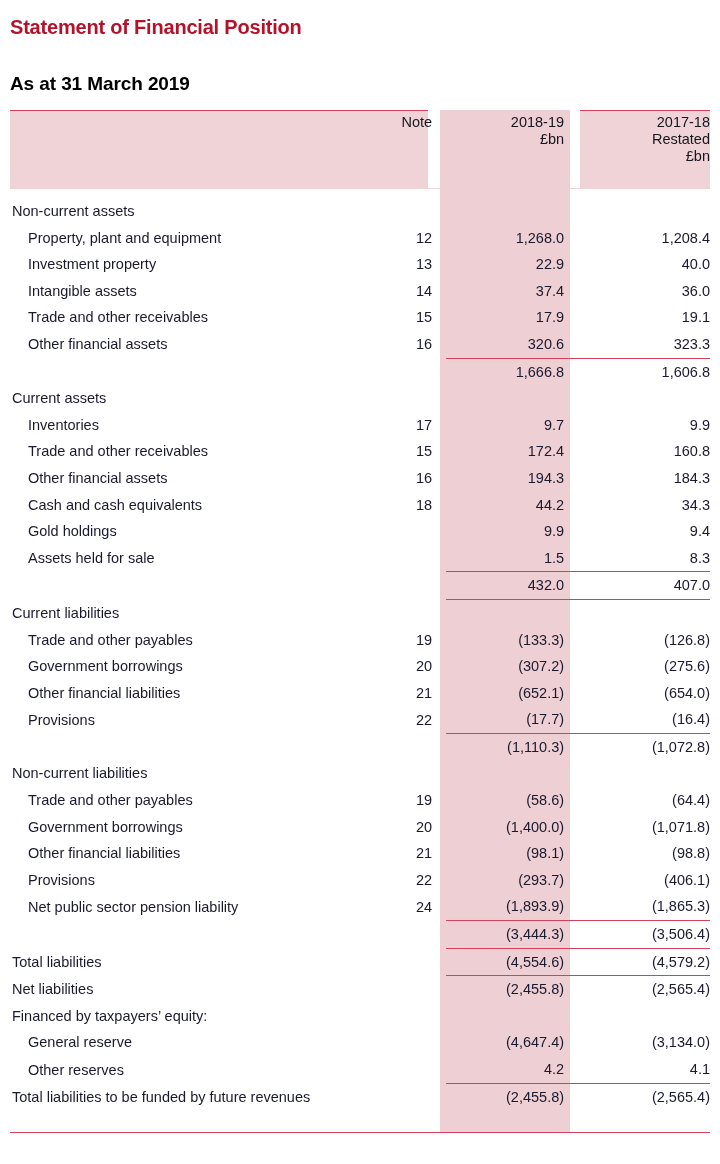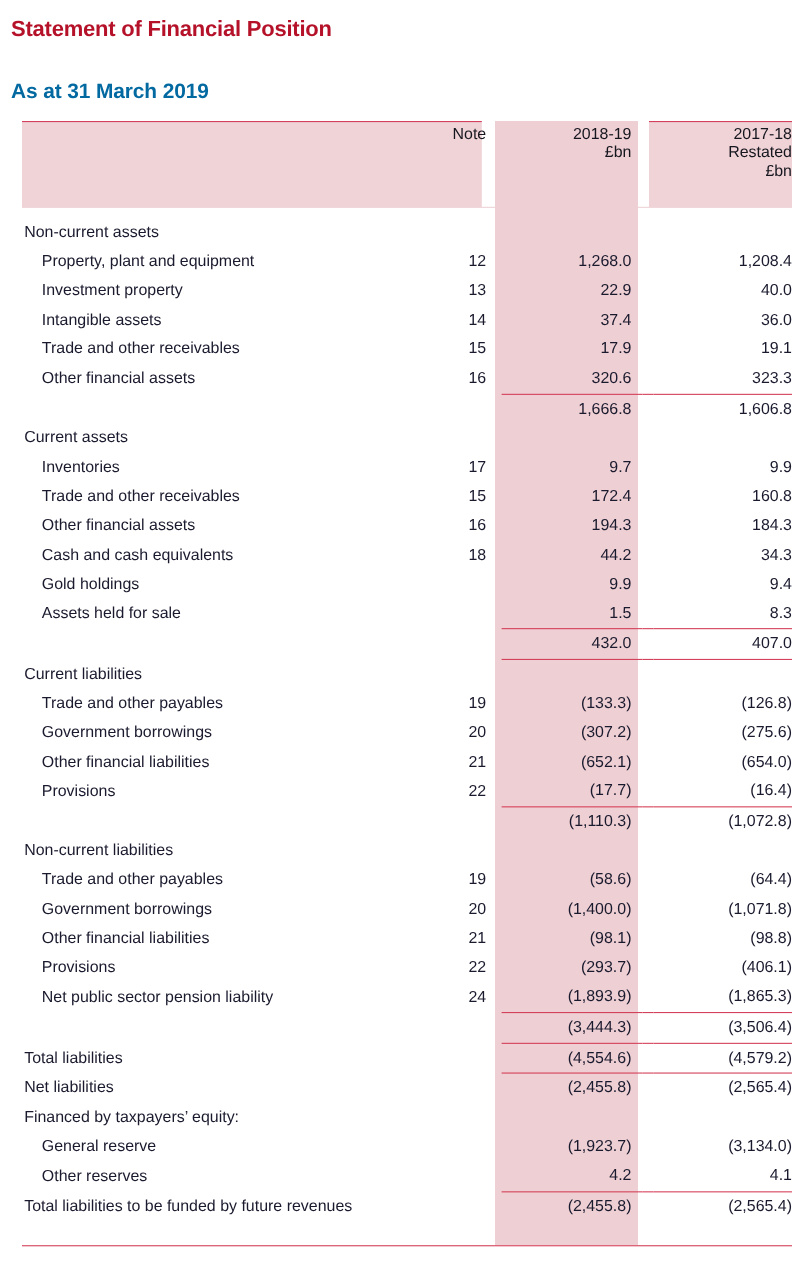--- a/index.html
+++ b/index.html
@@ -26,29 +26,29 @@
     color: #b5122a;
     letter-spacing: -0.2px;
     white-space: nowrap;
   }
   .page-subtitle {
     position: absolute;
     left: 10px;
     top: 73px;
     font-size: 19px;
     font-weight: bold;
-    color: #0369a1;
+    color: #000000;
     letter-spacing: -0.1px;
     white-space: nowrap;
   }
 
   
   .table-wrap {
     position: absolute;
-    left: 20px;
+    left: 10px;
     top: 110px;
     width: 700px;
   }
 
   
   .highlight-band {
     position: absolute;
     left: 430px;      
     top: 0;
     width: 130px;
@@ -424,21 +424,21 @@
           <td class="c-note"></td>
           <td></td>
           <td class="c-cur"></td>
           <td></td>
           <td class="c-prev"></td>
         </tr>
         <tr class="datarow">
           <td class="lbl-item">General reserve</td>
           <td class="c-note"></td>
           <td></td>
-          <td class="c-cur">(1,923.7)</td>
+          <td class="c-cur">(4,647.4)</td>
           <td></td>
           <td class="c-prev">(3,134.0)</td>
         </tr>
         <tr class="datarow">
           <td class="lbl-item">Other reserves</td>
           <td class="c-note"></td>
           <td></td>
           <td class="c-cur">4.2</td>
           <td></td>
           <td class="c-prev">4.1</td>

